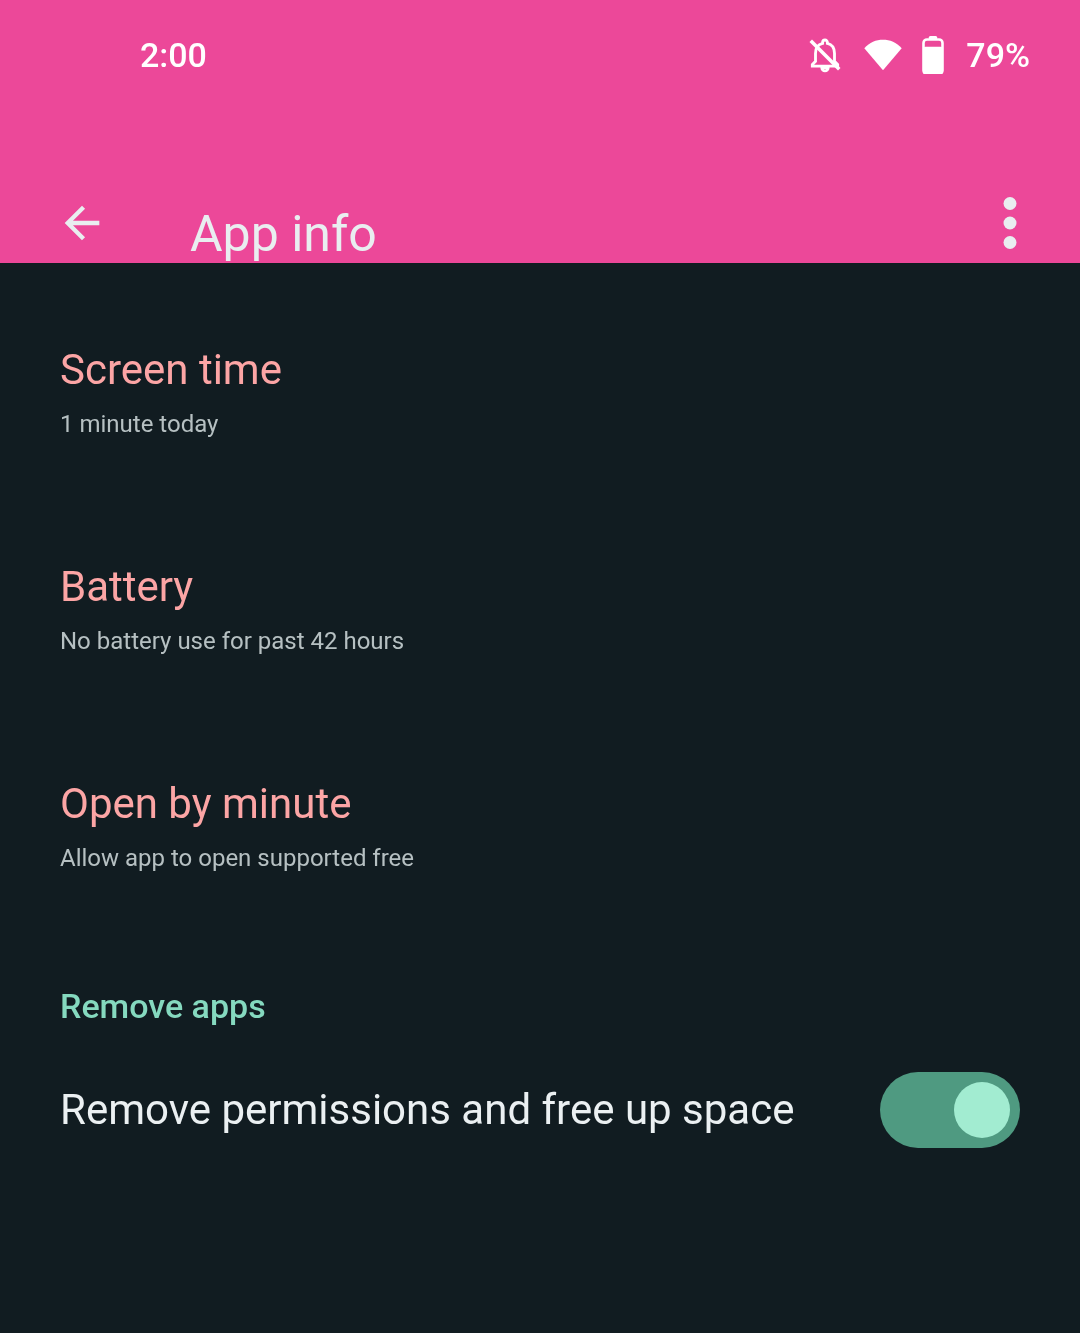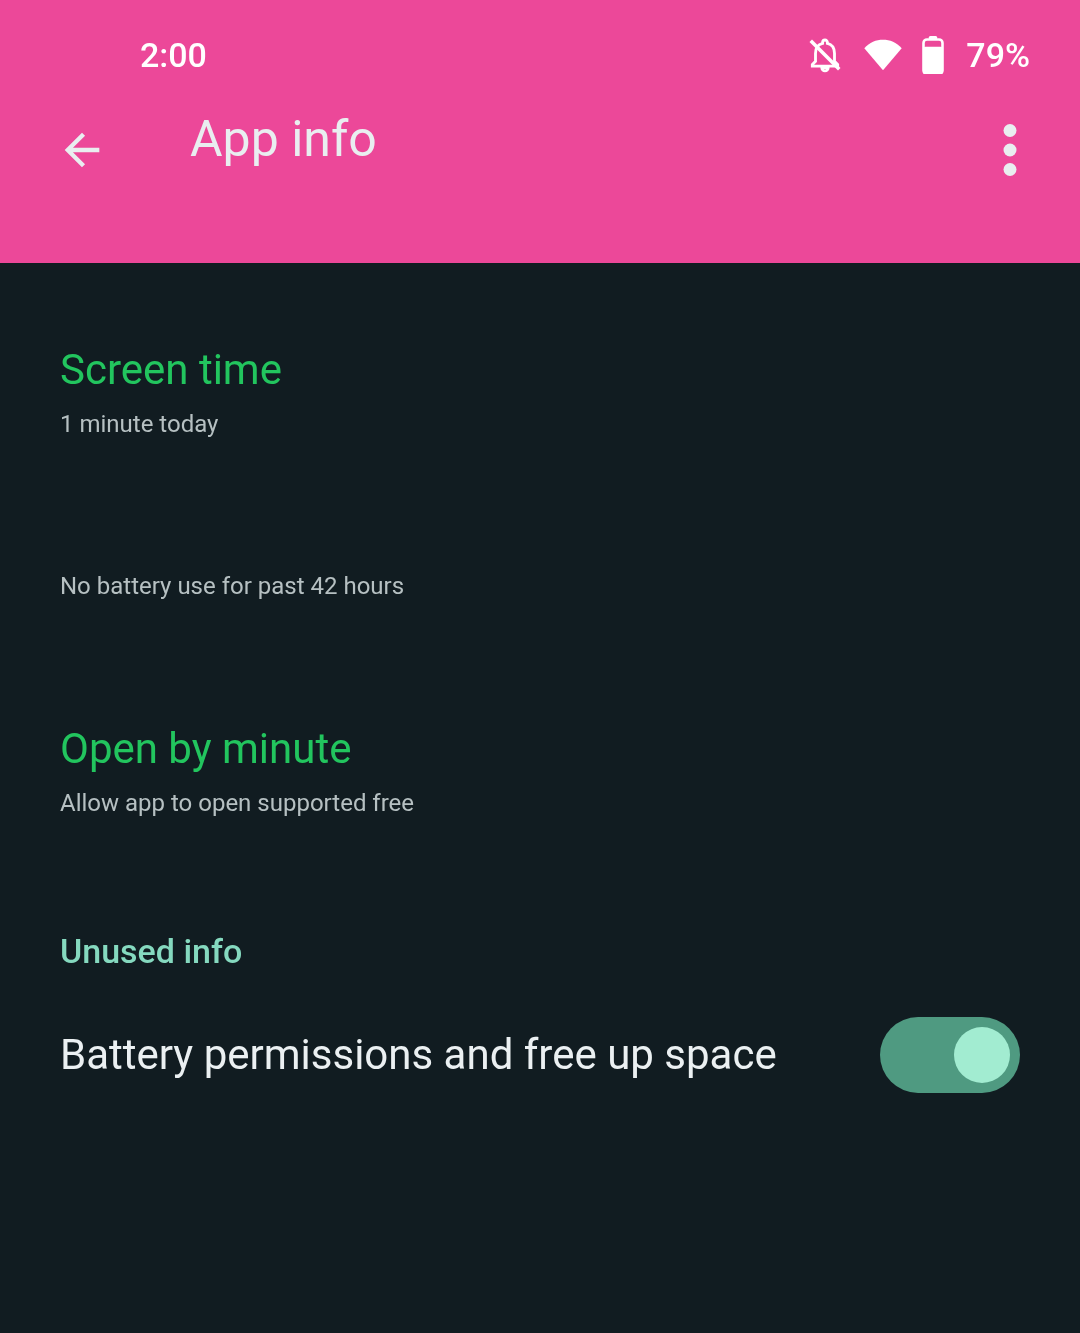--- a/index.html
+++ b/index.html
@@ -40,21 +40,21 @@
       justify-content: center;
     }
     .battery-text {
       font-size: 34px;
       font-weight: 500;
       margin-left: 4px;
     }
     .app-bar {
       height: 153px;
       display: flex;
-      align-items: flex-start;
+      align-items: flex-end;
       padding: 0 40px 0 42px;
     }
     .back-btn {
       width: 80px;
       height: 80px;
       display: flex;
       align-items: center;
       justify-content: center;
       flex-shrink: 0;
     }
@@ -76,21 +76,21 @@
     .content {
       padding: 50px 60px 0 60px;
     }
     .list-item {
       padding: 30px 0 40px 0;
       margin-bottom: 50px;
     }
     .item-title {
       font-size: 42px;
       font-weight: 400;
-      color: #22c55e;
+      color: #fca5a5;
       line-height: 1.3;
     }
     .item-subtitle {
       font-size: 24px;
       color: #b6c0c2;
       margin-top: 10px;
       line-height: 1.35;
     }
     .section-header {
       font-size: 34px;
@@ -183,30 +183,31 @@
 </div>
 
 <div class="content">
 
   <div class="list-item">
     <div class="item-title">Screen time</div>
     <div class="item-subtitle">1 minute today</div>
   </div>
 
   <div class="list-item">
+    <div class="item-title">Battery</div>
     <div class="item-subtitle">No battery use for past 42 hours</div>
   </div>
 
   <div class="list-item">
     <div class="item-title">Open by minute</div>
     <div class="item-subtitle">Allow app to open supported free</div>
   </div>
 
-  <div class="section-header">Unused info</div>
+  <div class="section-header">Remove apps</div>
 
   <div class="toggle-row">
-    <div class="toggle-label">Battery permissions and free up space</div>
+    <div class="toggle-label">Remove permissions and free up space</div>
     <div class="toggle on">
       <div class="thumb"></div>
     </div>
   </div>
 
 </div>
 
 </body></html>

